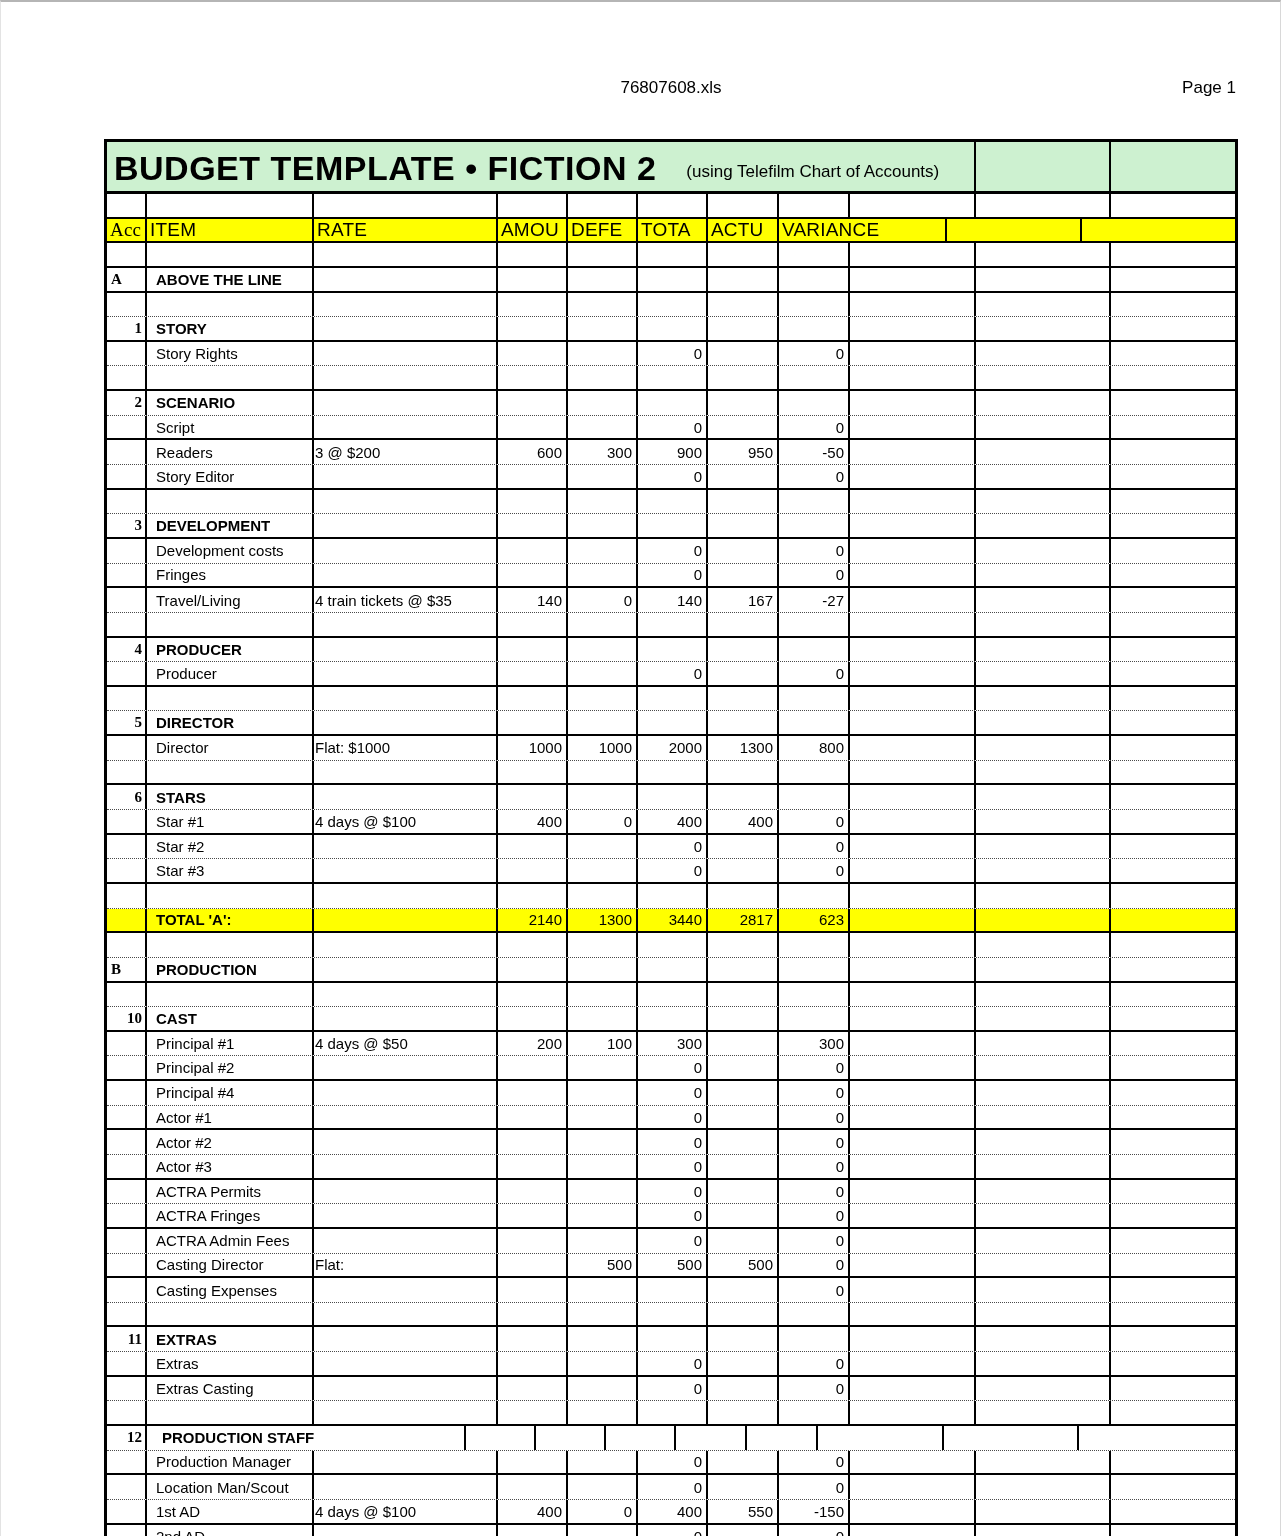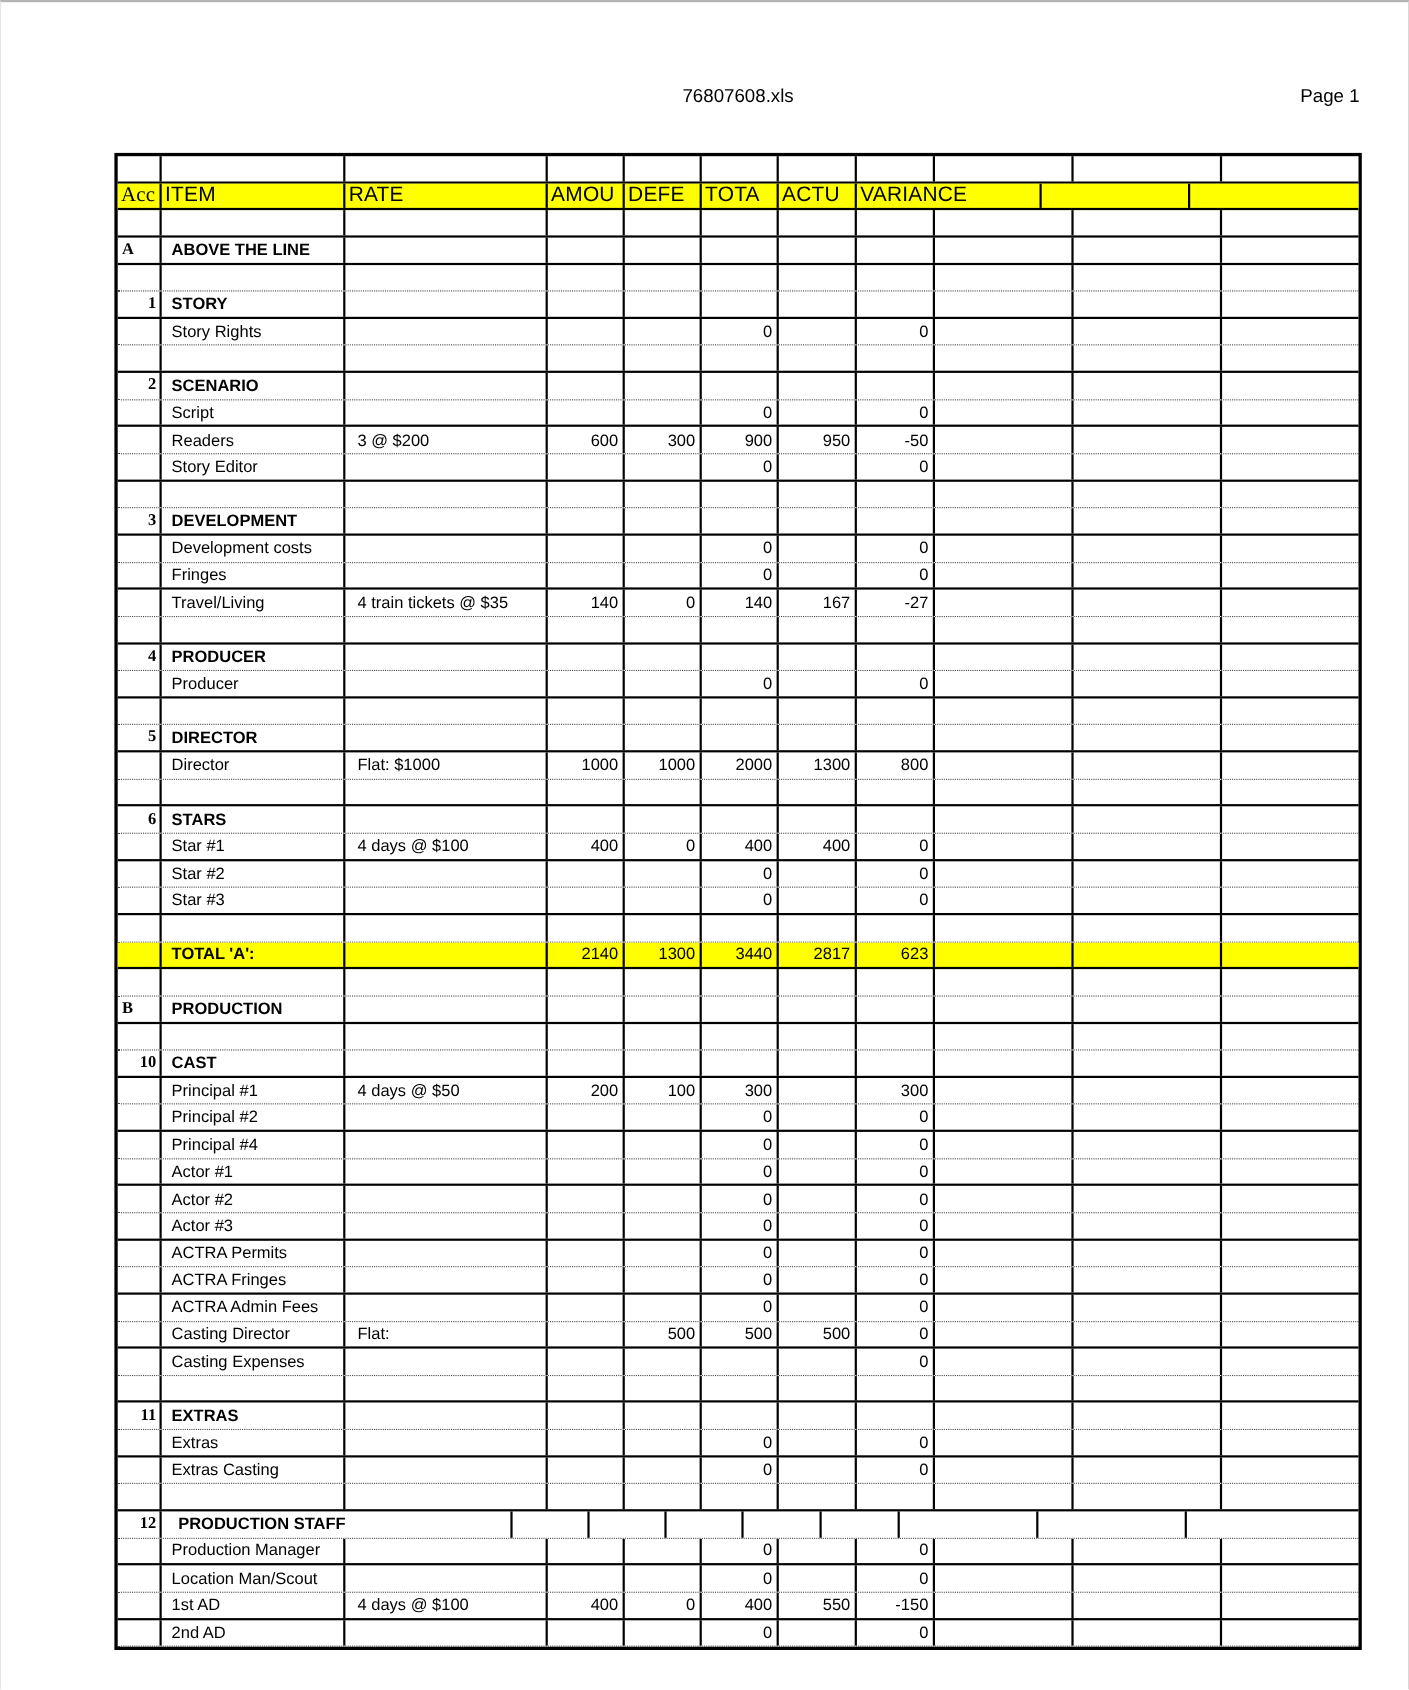--- a/index.html
+++ b/index.html
@@ -56,21 +56,21 @@
     height:100%; border-right:2px solid #000;
     display:flex; align-items:center;
     overflow:hidden; white-space:nowrap;
     font-size:15px;
   }
   .c-acc  { width:40px; padding-left:4px;font-family:Liberation Serif, serif; }
   .c-acc.num    { justify-content:flex-end; padding:0 3px 0 0; font-weight:bold; }
   .c-acc.letter { font-weight:bold; }
   .c-item { width:167px; padding-left:9px; }
   .c-itemrate { width:319px; padding-left:15px; }
-  .c-rate { width:184px; padding-left:11px; }
+  .c-rate { width:184px; padding-left:1px; }
   .c-num, .c-actual, .c-var { justify-content:flex-end; padding-right:4px; }
   .c-num    { width:70px; }
   .c-actual { width:71px; }
   .c-var    { width:71px; }
   .c-varwide{ width:168px; }
   .c-b1 { width:126px; }
   .c-b2 { width:135px; }
   .c-b3 { width:124px; border-right:none; }
   .bold { font-weight:bold; }
   .hdr .c {
@@ -82,20 +82,28 @@
 <body>
 
 <div class="page" style="--title-bg: #cdf1d0; --hl-bg: #ffff00;">
 
   <div class="doc-header">
     <div class="filename">76807608.xls</div>
     <div class="pagenum">Page 1</div>
   </div>
 
   <div class="budget-table">
+    <div class="title-row">
+      <div class="tc tc-main">
+        <span class="big-title">BUDGET TEMPLATE • FICTION 2</span>
+        <span class="sub-title">(using Telefilm Chart of Accounts)</span>
+      </div>
+      <div class="tc tc-b2"></div>
+      <div class="tc tc-b3"></div>
+    </div>
     <div>
         <div class="t-row">
           <div class="c c-acc"></div>
           <div class="c c-item"></div>
           <div class="c c-rate"></div>
           <div class="c c-num"></div>
           <div class="c c-num"></div>
           <div class="c c-num"></div>
           <div class="c c-actual"></div>
           <div class="c c-var"></div>

